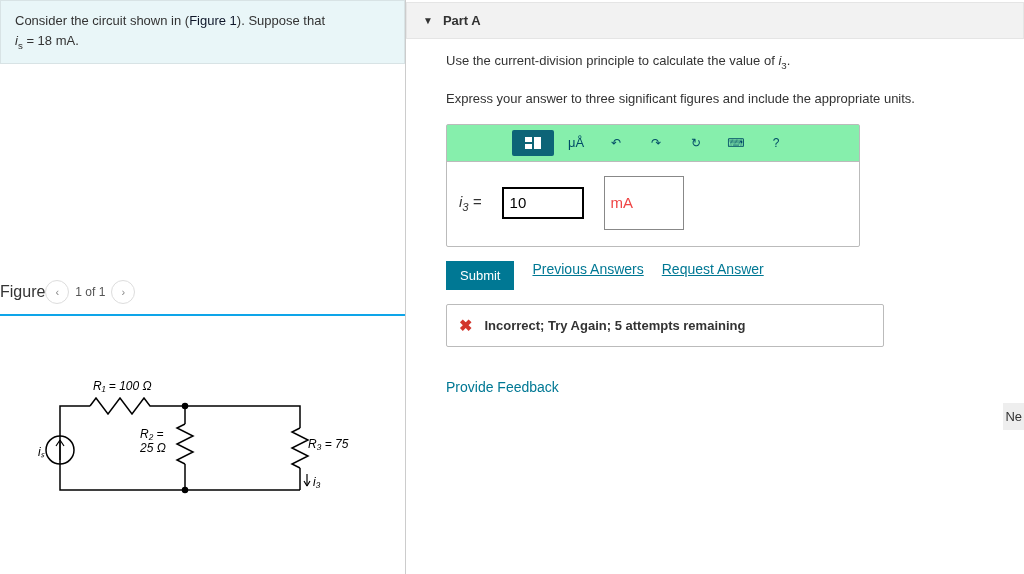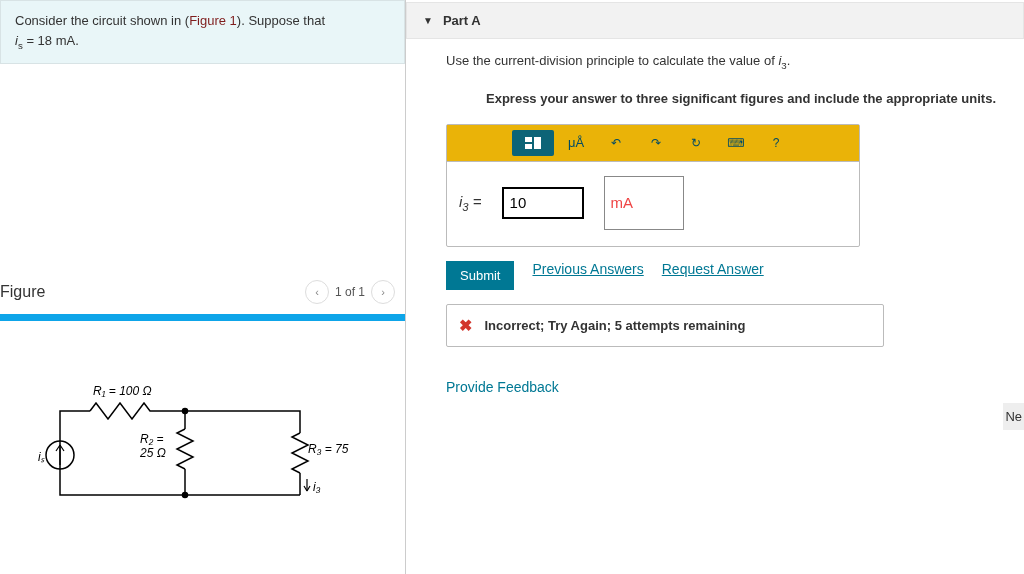--- a/index.html
+++ b/index.html
@@ -27,29 +27,29 @@
     padding-left: 0;
   }
   .intro-box {
     background: #e9f6f8;
     border: 1px solid #d8e3e5;
     padding: 10px 14px 10px 14px;
     font-size: 13px;
     line-height: 1.5;
     color: #333;
   }
-  .intro-box a { color: #7f1d1d; text-decoration: none; }
+  .intro-box a { color: #0f172a; text-decoration: none; }
   .intro-box i { font-style: italic; }
   .figure-header {
     display: flex;
     align-items: center;
-    justify-content: space-between;
+    justify-content: flex-start;
     padding: 6px 10px 10px 0;
     margin-top: 210px;
-    border-bottom: 7px solid #0ea5e9;
+    border-bottom: 2px solid #0ea5e9;
   }
   .figure-title {
     font-size: 16px;
     color: #333;
     margin-left: 0;
   }
   .pager {
     display: flex;
     align-items: center;
     gap: 6px;
@@ -83,29 +83,29 @@
     display: flex;
     align-items: center;
     gap: 10px;
     border: 1px solid #e5e5e5;
     margin-top: 2px;
   }
   .part-caret { font-size: 10px; color: #333; }
   .q-body { padding: 14px 6px 0 40px; }
   .q-text { font-size: 13px; margin-bottom: 20px; }
   .q-text i { font-style: italic; }
-  .q-bold { font-weight: bold; margin-bottom: 18px; margin-left: 40px; }
+  .q-bold { font-weight: normal; margin-bottom: 18px; }
   .answer-outer {
     border: 1px solid #bbb;
     border-radius: 2px;
     width: 412px;
     margin-bottom: 14px;
   }
   .toolbar {
-    background: #eab308;
+    background: #86efac;
     padding: 5px 6px;
     display: flex;
     gap: 4px;
     align-items: center;
     border-bottom: 1px solid #bbb;
     justify-content: center;
   }
   .tb-btn {
     height: 26px;
     min-width: 28px;

